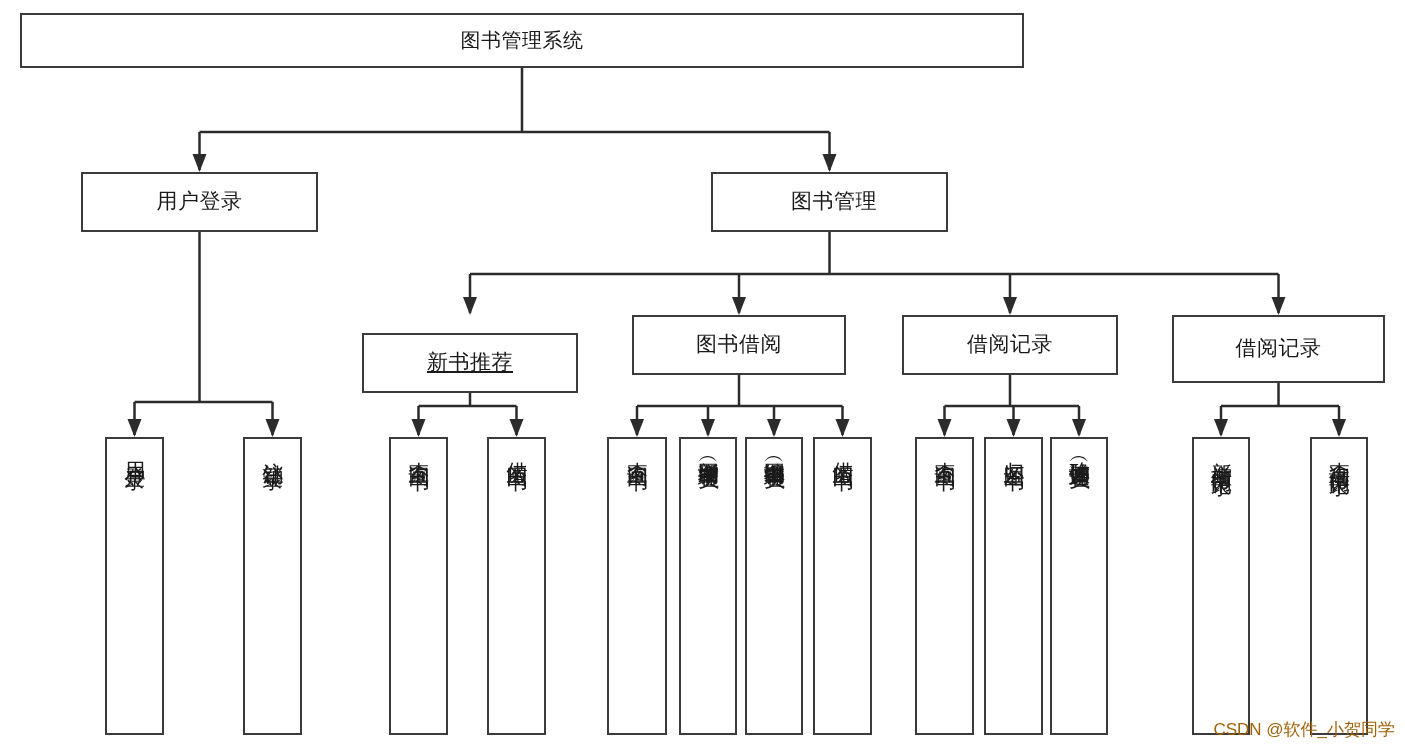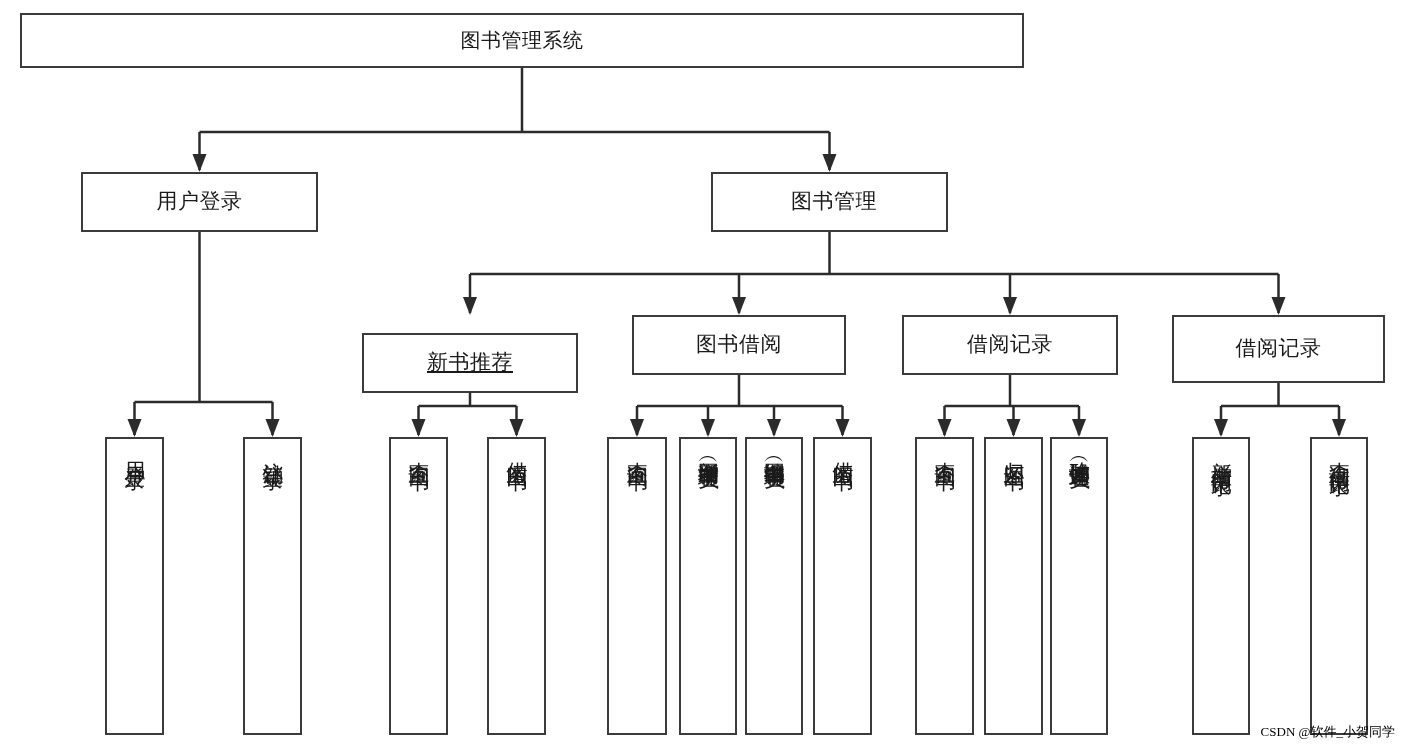--- a/index.html
+++ b/index.html
@@ -57,25 +57,25 @@
   }
   .node.leaf.tall-text .node-label {
     letter-spacing: 1px;
   }
   .node.root .node-label { font-size: 20px; }
 
   #watermark {
     position: absolute;
     right: 10px;
     bottom: 6px;
-    font-size: 13px;
-    color: #000000;
+    font-size: 17px;
+    color: #a16207;
     z-index: 5;
     white-space: nowrap;
-    font-family: Liberation Serif, serif;
+    font-family: Liberation Sans, sans-serif;
   }
 </style>
 </head>
 <body>
 
 <div id="canvas">
   <svg id="edges" viewBox="0 0 1405 747">
       <line x1="522" y1="68" x2="522" y2="132" stroke="#2b2b2b" stroke-width="2.5"></line>
       <line x1="199.5" y1="132" x2="829.5" y2="132" stroke="#2b2b2b" stroke-width="2.5"></line>
       <line x1="199.5" y1="132" x2="199.5" y2="170" stroke="#2b2b2b" stroke-width="2.5"></line>

